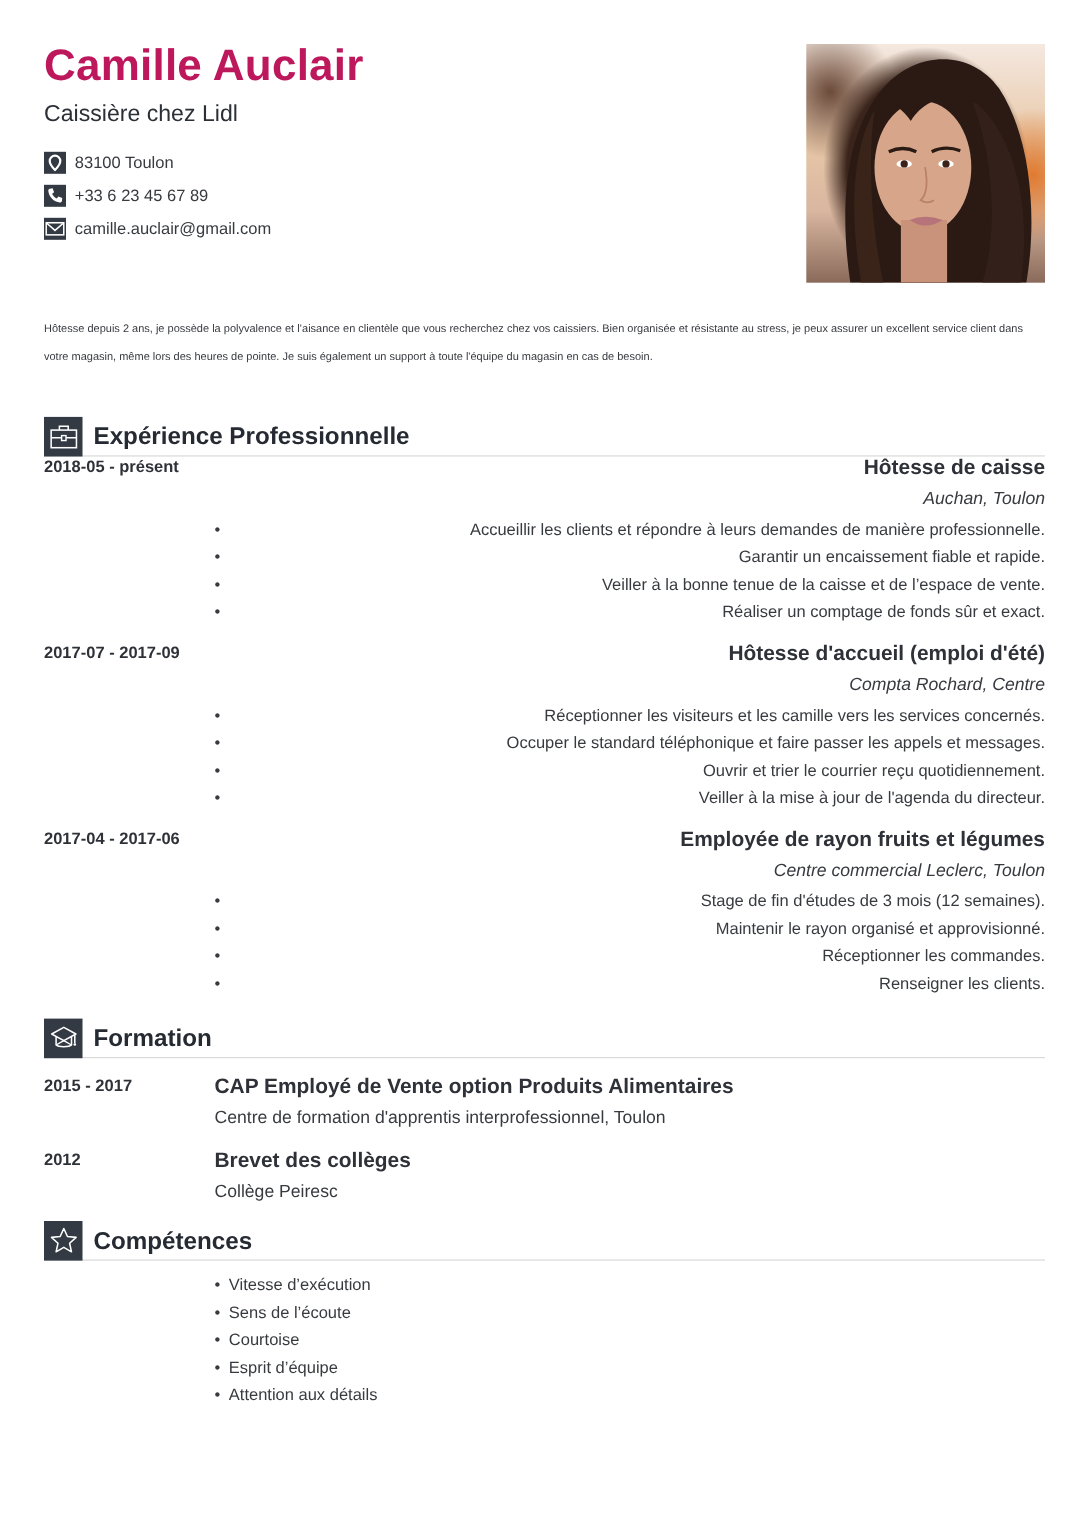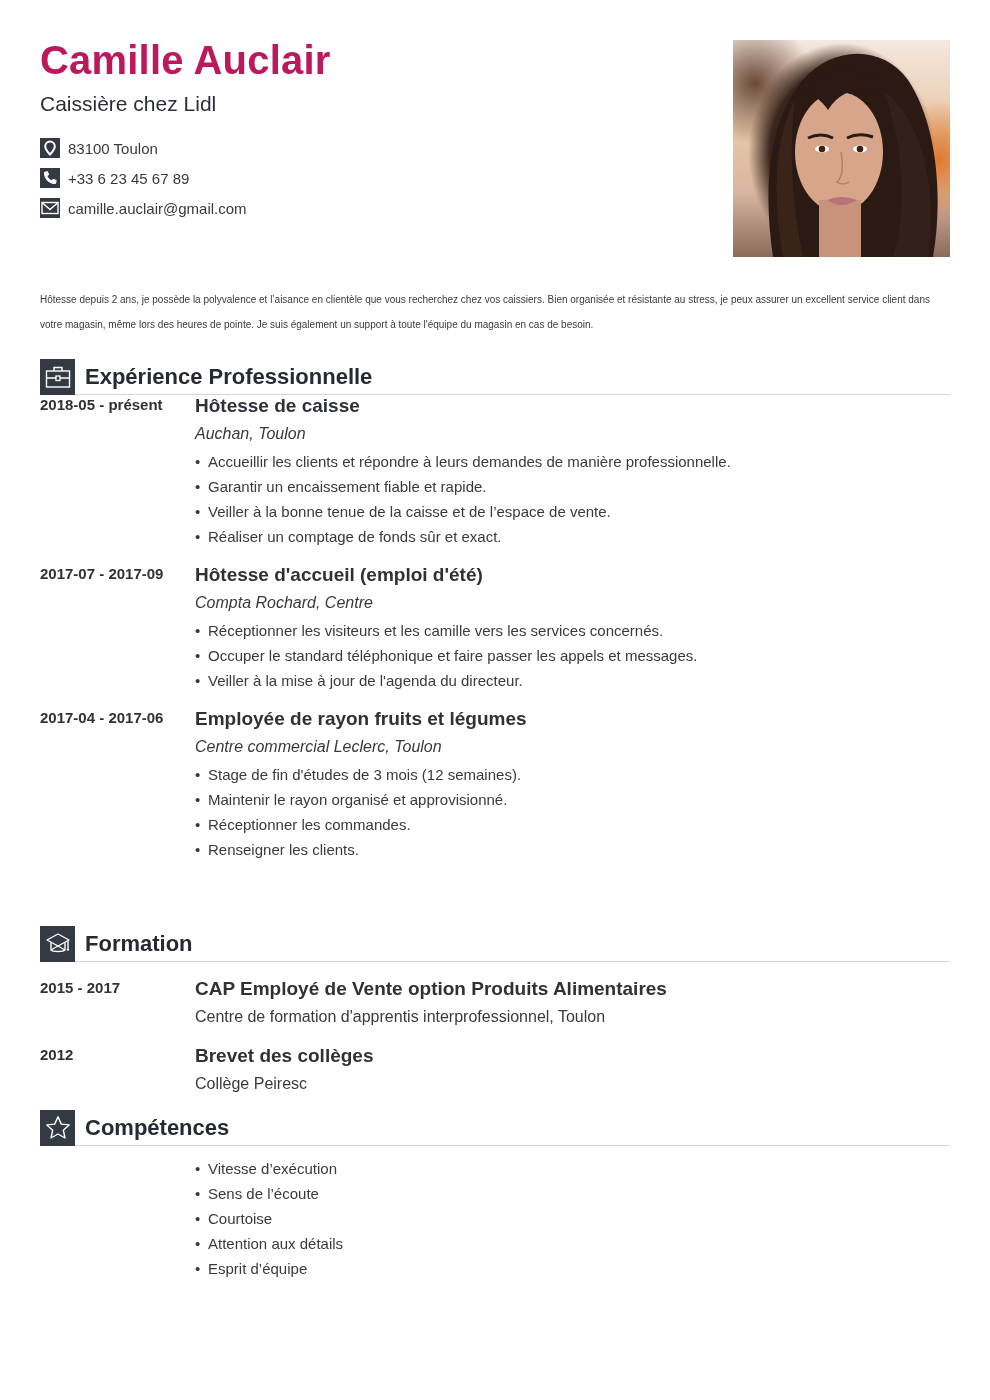--- a/index.html
+++ b/index.html
@@ -149,21 +149,21 @@
 
         <path d="M108 112 Q112 135 104 142 Q110 146 116 142" stroke="#b88067" stroke-width="1.6" fill="none"></path>
 
         <path d="M94 160 Q108 154 124 160 Q108 170 94 160 Z" fill="#b7737a"></path>
       </svg>
     </div>
   </div>
 
   <p class="summary">Hôtesse depuis 2 ans, je possède la polyvalence et l’aisance en clientèle que vous recherchez chez vos caissiers. Bien organisée et résistante au stress, je peux assurer un excellent service client dans votre magasin, même lors des heures de pointe. Je suis également un support à toute l'équipe du magasin en cas de besoin.</p>
 
-  <section class="section" style="top:359px;">
+  <section class="section" style="top:379px;text-align:right;">
     <div class="section-head">
       <span class="section-icon">
         <svg width="26" height="24" viewBox="0 0 26 24">
           <rect x="1.5" y="6" width="23" height="16" fill="none" stroke="#fff" stroke-width="1.4"></rect>
           <path d="M9 6V2.5h8V6" fill="none" stroke="#fff" stroke-width="1.4"></path>
           <path d="M1.5 13h9.5M15 13h9.5" stroke="#fff" stroke-width="1.4"></path>
           <rect x="11" y="11" width="4" height="4.5" fill="none" stroke="#fff" stroke-width="1.3"></rect>
         </svg>
       </span>
       <h2 class="section-title">Expérience Professionnelle</h2>
@@ -184,20 +184,21 @@
     </div>
 
     <div class="entry" style="margin-top:15px;">
       <div class="entry-date">2017-07 - 2017-09</div>
       <div class="entry-body">
         <h3 class="entry-title">Hôtesse d'accueil (emploi d'été)</h3>
         <div class="entry-sub">Compta Rochard, Centre</div>
         <ul class="bullets">
           <li>Réceptionner les visiteurs et les camille vers les services concernés.</li>
           <li>Occuper le standard téléphonique et faire passer les appels et messages.</li>
+          <li>Ouvrir et trier le courrier reçu quotidiennement.</li>
           <li>Veiller à la mise à jour de l'agenda du directeur.</li>
         </ul>
       </div>
     </div>
 
     <div class="entry" style="margin-top:15px;">
       <div class="entry-date">2017-04 - 2017-06</div>
       <div class="entry-body">
         <h3 class="entry-title">Employée de rayon fruits et légumes</h3>
         <div class="entry-sub">Centre commercial Leclerc, Toulon</div>
@@ -250,20 +251,20 @@
         </svg>
       </span>
       <h2 class="section-title">Compétences</h2>
     </div>
     <div class="entry" style="margin-top:10px;">
       <div class="entry-body">
         <ul class="bullets">
           <li>Vitesse d’exécution</li>
           <li>Sens de l’écoute</li>
           <li>Courtoise</li>
+          <li>Esprit d’équipe</li>
           <li>Attention aux détails</li>
-          <li>Esprit d’équipe</li>
         </ul>
       </div>
     </div>
   </section>
 
 </div>
 
 </body></html>

